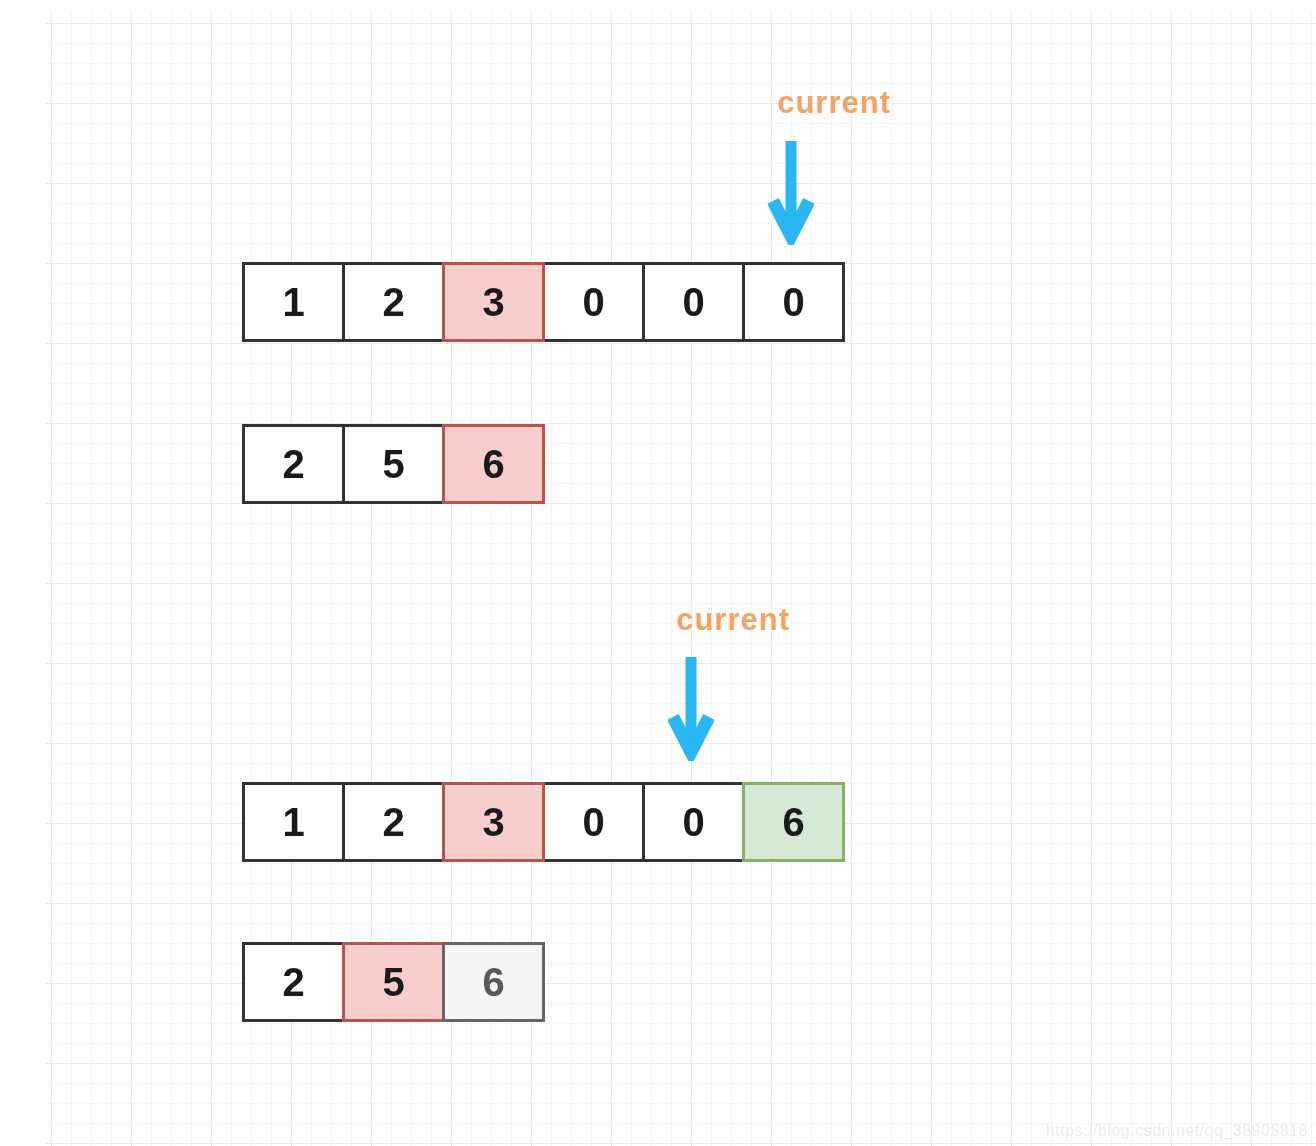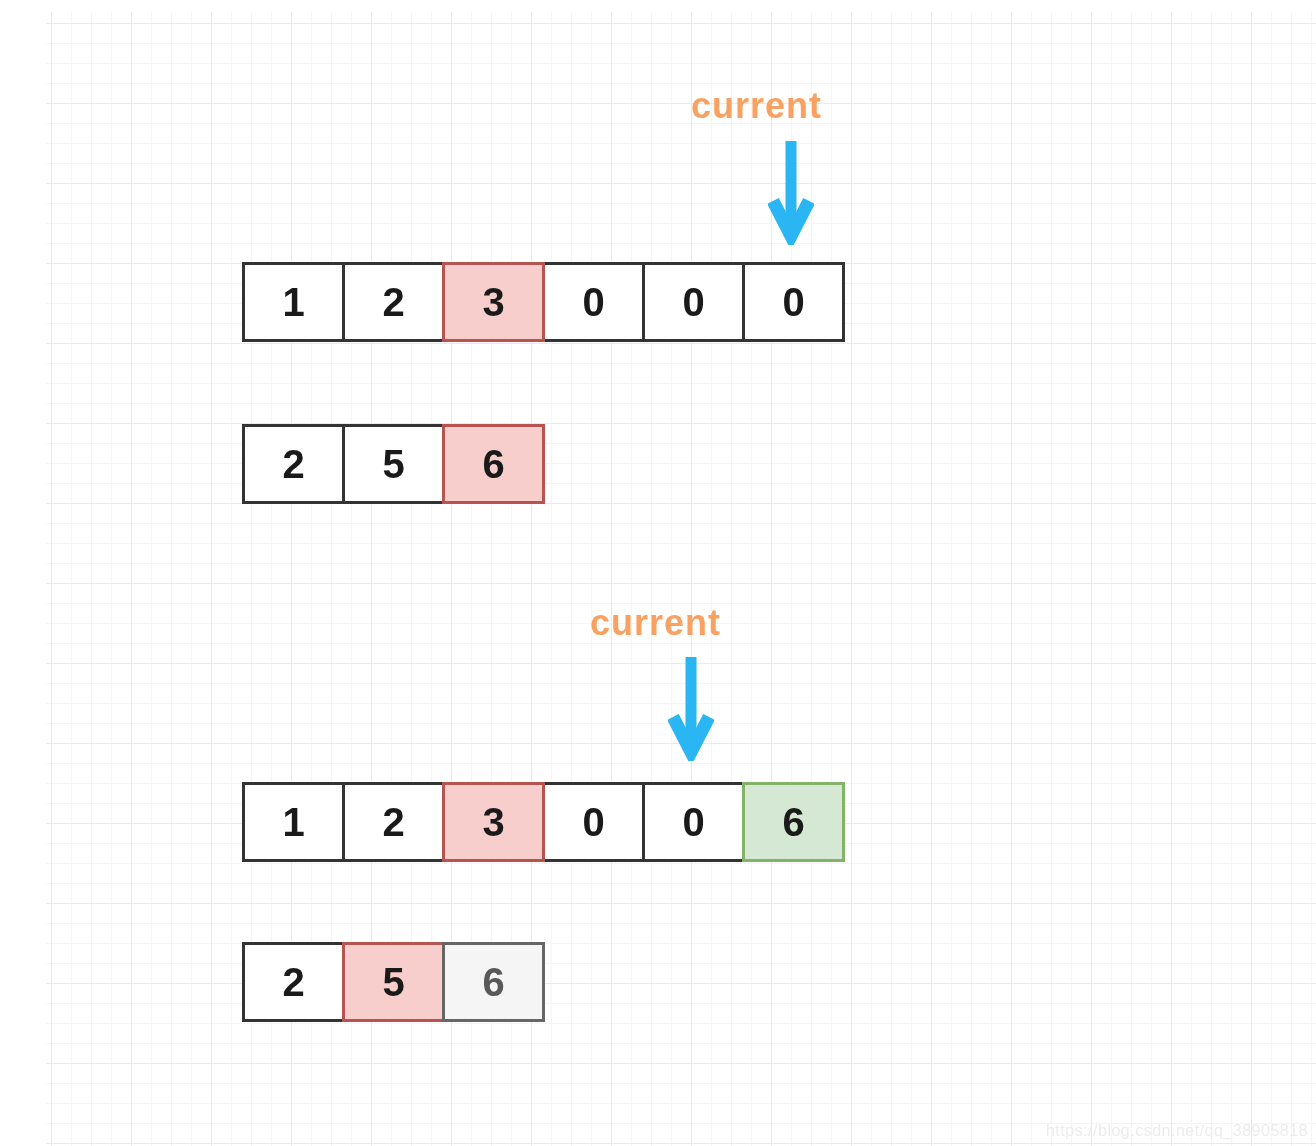--- a/index.html
+++ b/index.html
@@ -12,22 +12,22 @@
     position:absolute;left:46px;top:12px;right:0;bottom:0;
     background-image:
       linear-gradient(#e9e9e9 1px, transparent 1px),
       linear-gradient(90deg, #e9e9e9 1px, transparent 1px),
       linear-gradient(#f5f5f5 1px, transparent 1px),
       linear-gradient(90deg, #f5f5f5 1px, transparent 1px);
     background-size:80px 80px,80px 80px,20px 20px,20px 20px;
     background-position:5px 11px,5px 11px,5px 11px,5px 11px;
   }
   .pointer-label{
-    position:absolute;width:200px;text-align:left;
-    font-size:36px;font-weight:600;color:#f9a160;letter-spacing:1px;
+    position:absolute;width:200px;text-align:right;
+    font-size:31px;font-weight:600;color:#f9a160;letter-spacing:1px;
   }
   .arrow{position:absolute;}
   .array{position:absolute;display:flex;}
   .cell{
     width:103px;height:80px;box-sizing:border-box;
     border:3px solid #333333;background:#ffffff;
     display:flex;align-items:center;justify-content:center;
     font-size:40px;font-weight:700;color:#1a1a1a;
     position:relative;z-index:1;
   }

